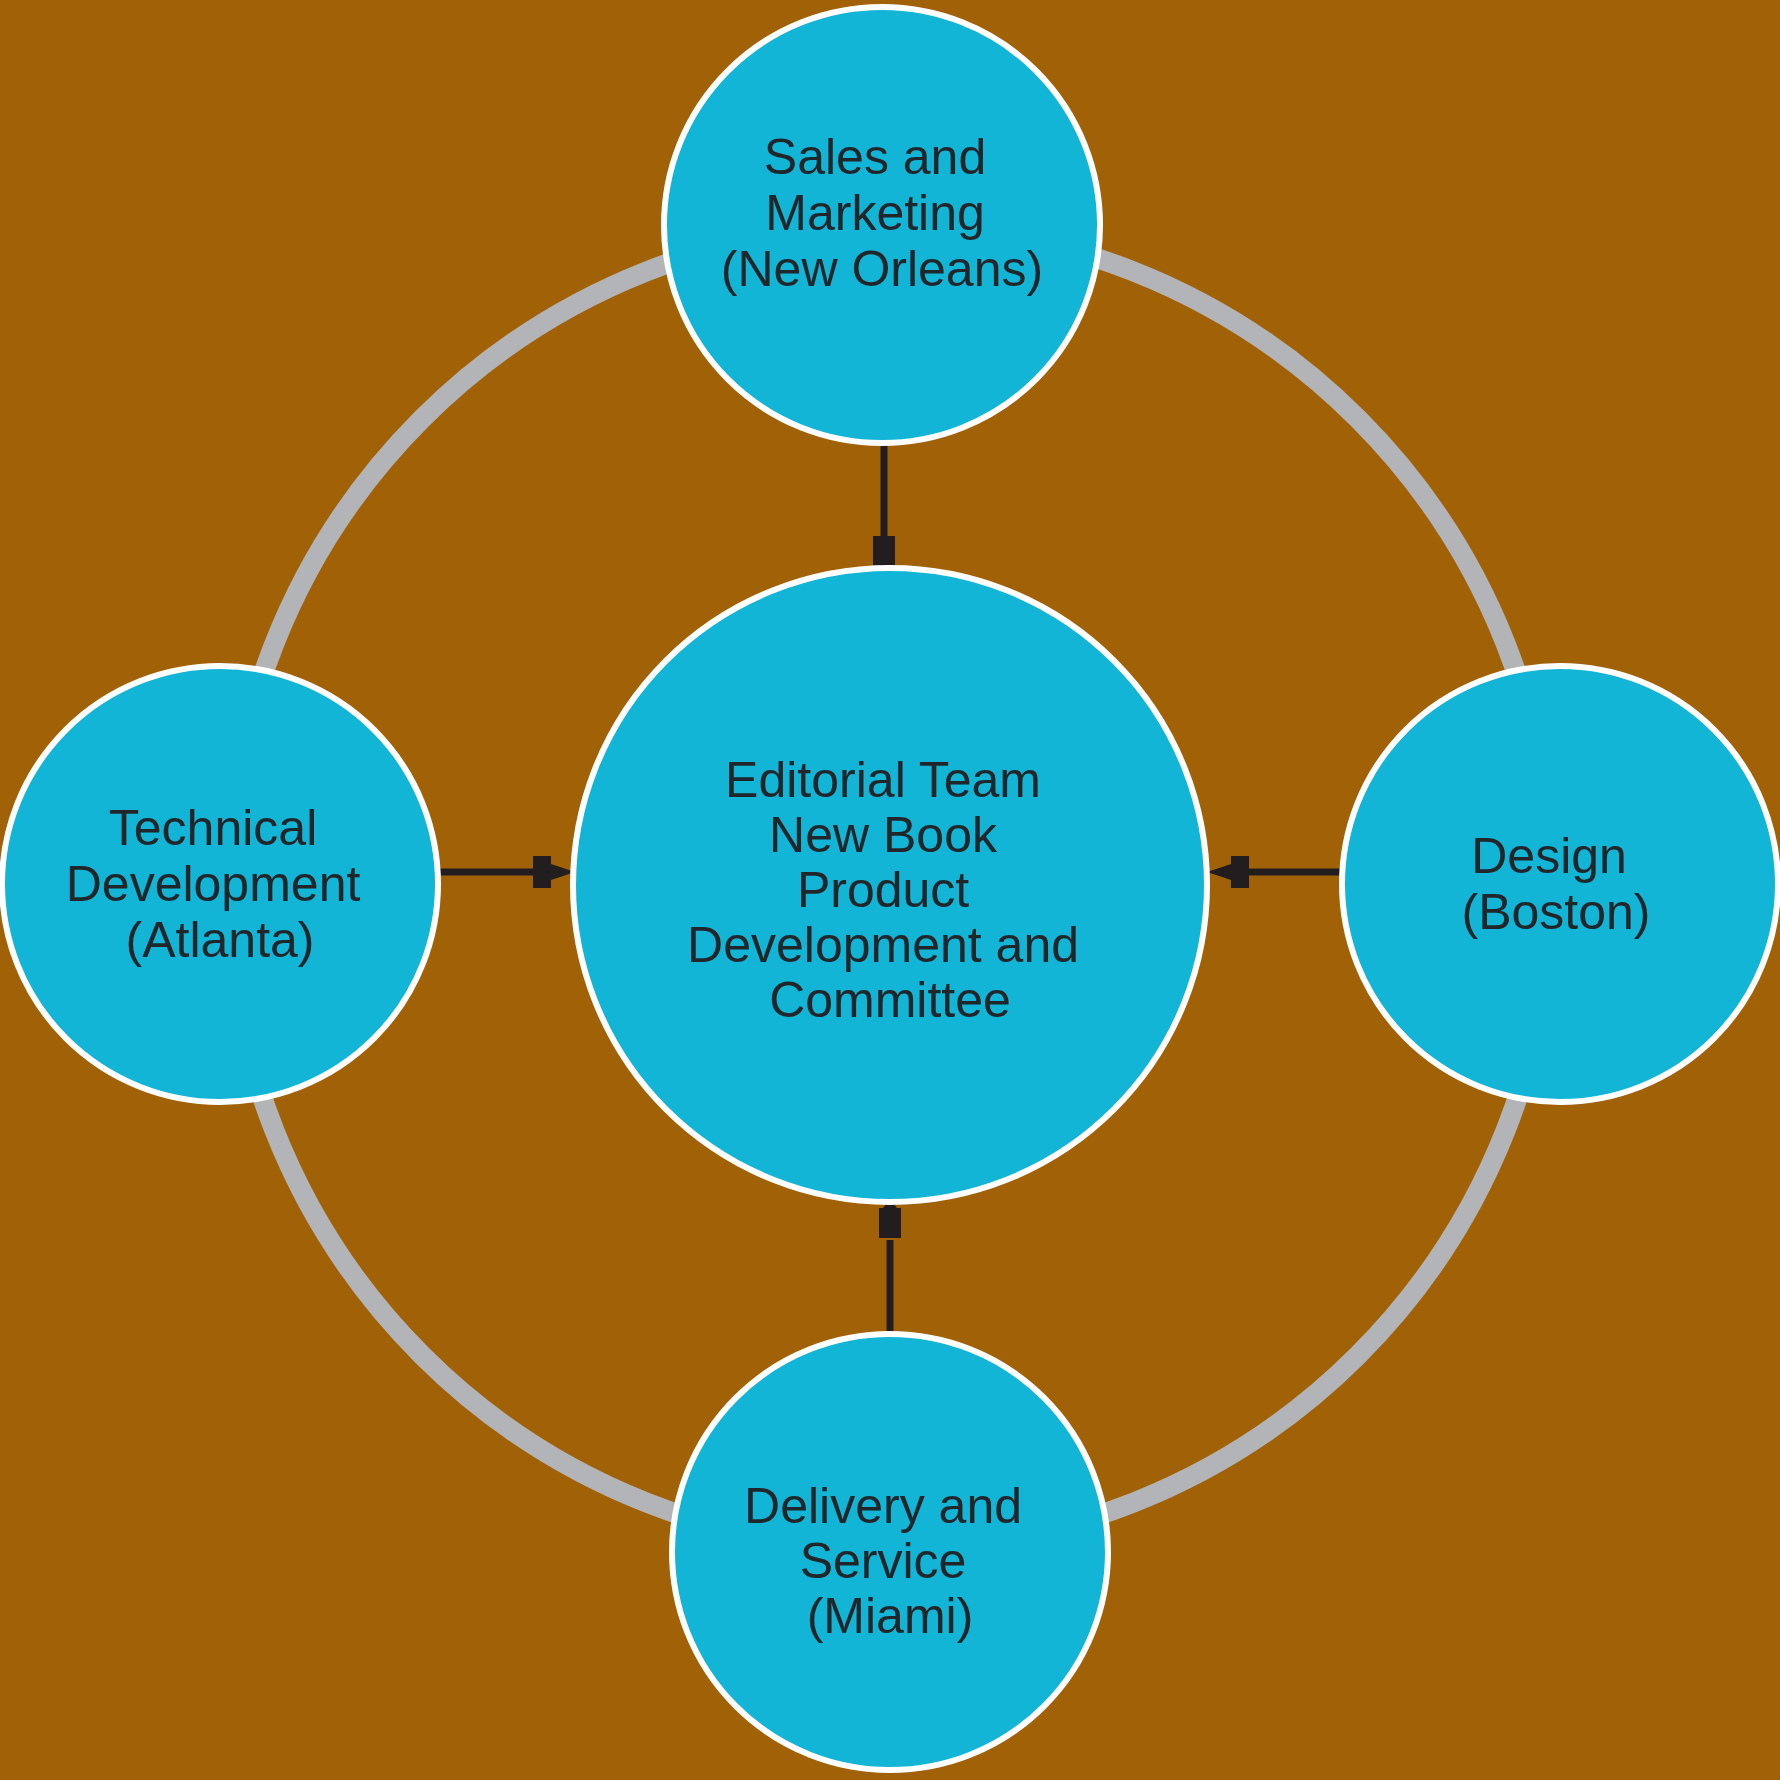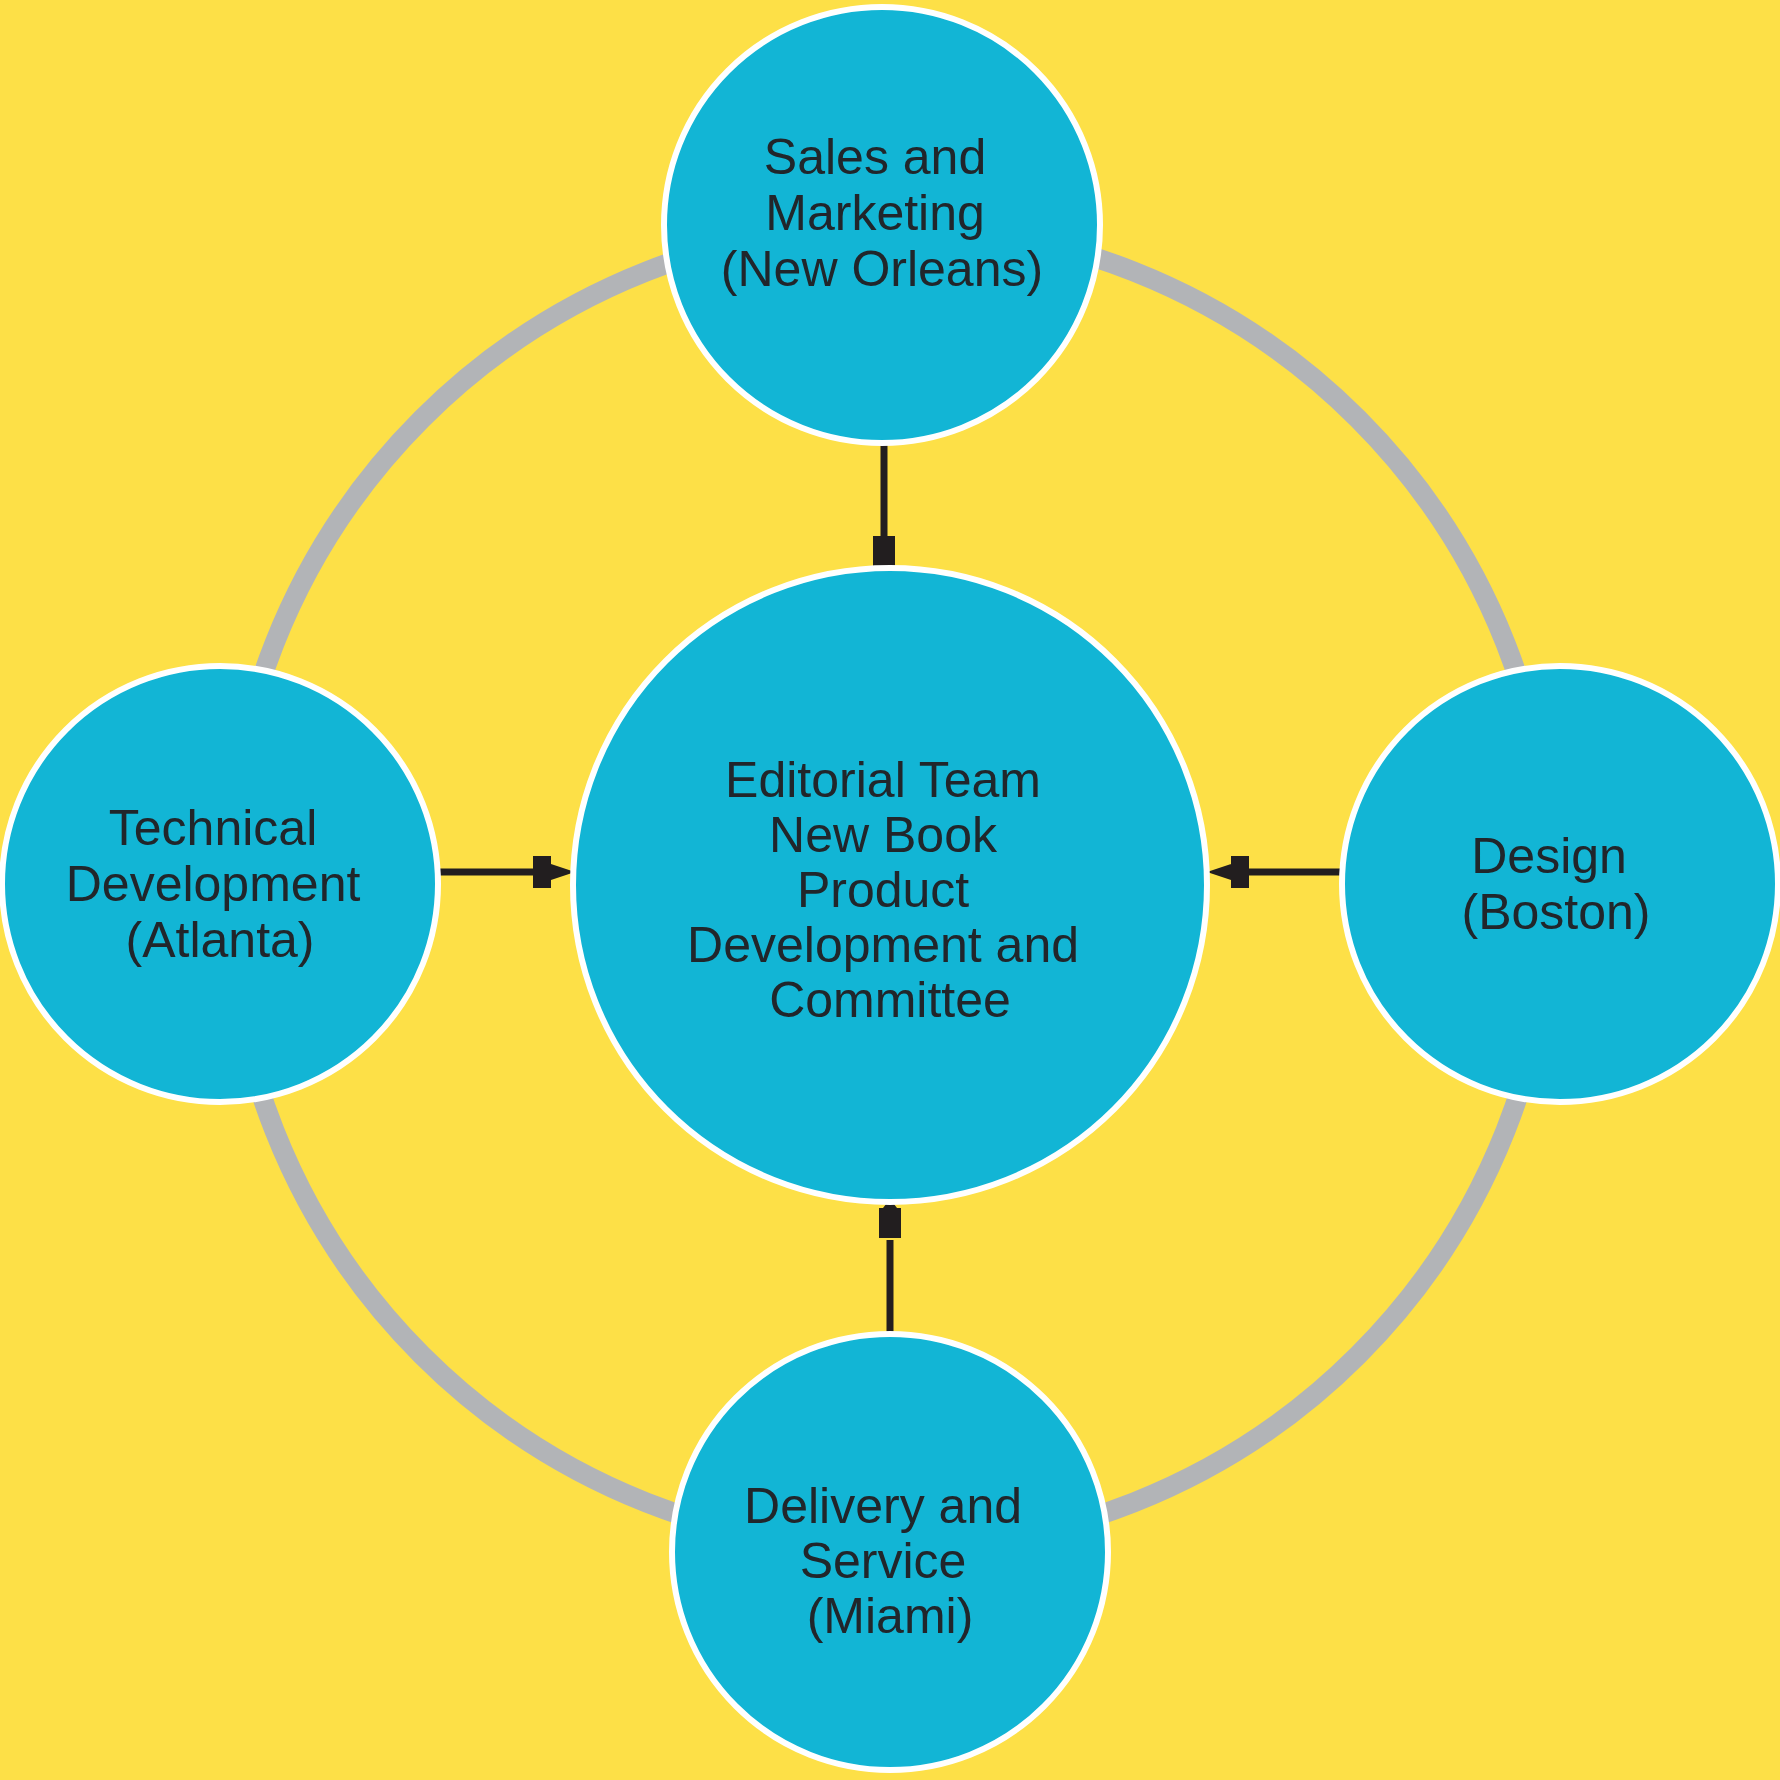--- a/index.html
+++ b/index.html
@@ -8,21 +8,21 @@
     background: #ffffff;
     width: 1780px;
     height: 1780px;
     font-family: "Liberation Sans", sans-serif;
   }
   .diagram-wrap {
     position: relative;
     width: 1780px;
     height: 1780px;
     overflow: hidden;
-    background: #fde047;
+    background: #a16207;
   }
   svg { display: block; }
   text {
     font-family: "Liberation Sans", sans-serif;
     font-size: 50px;
     text-anchor: middle;
   }
 </style>
 </head>
 <body>

